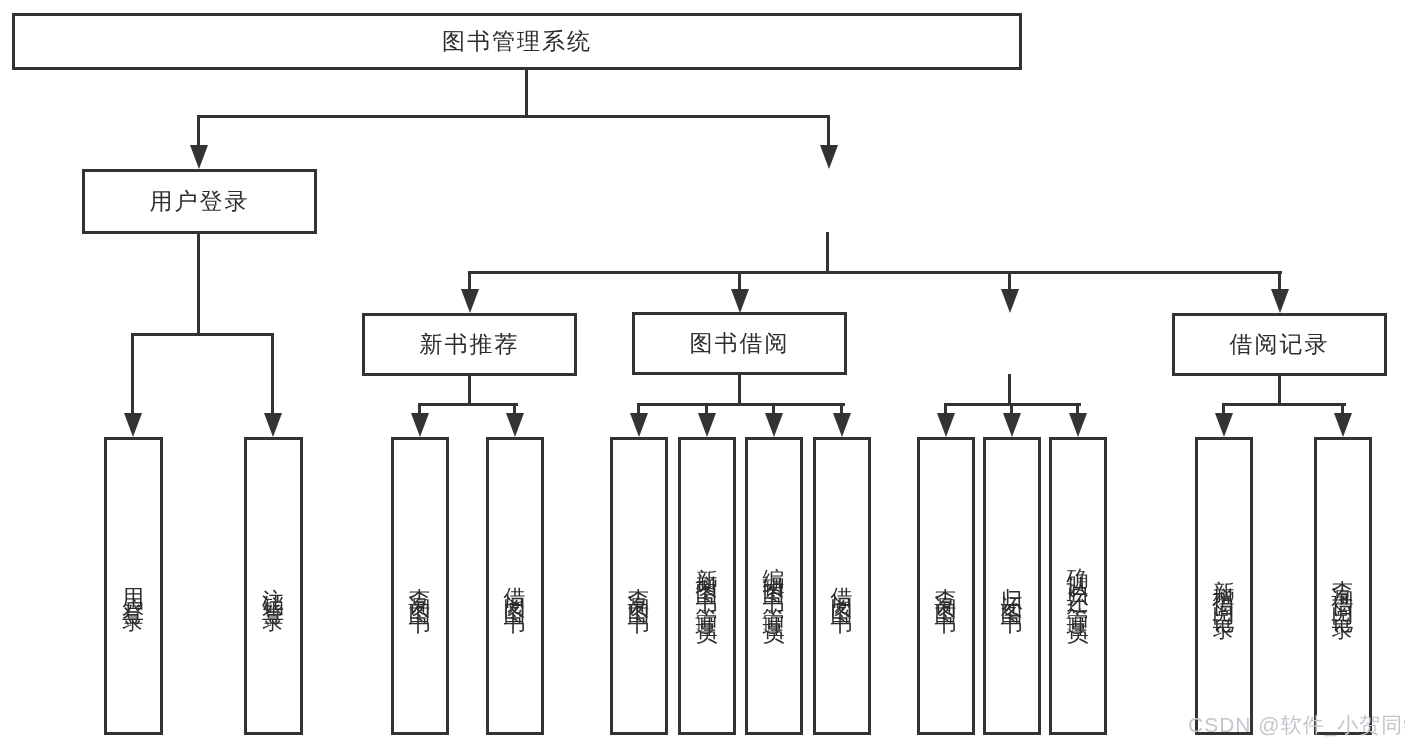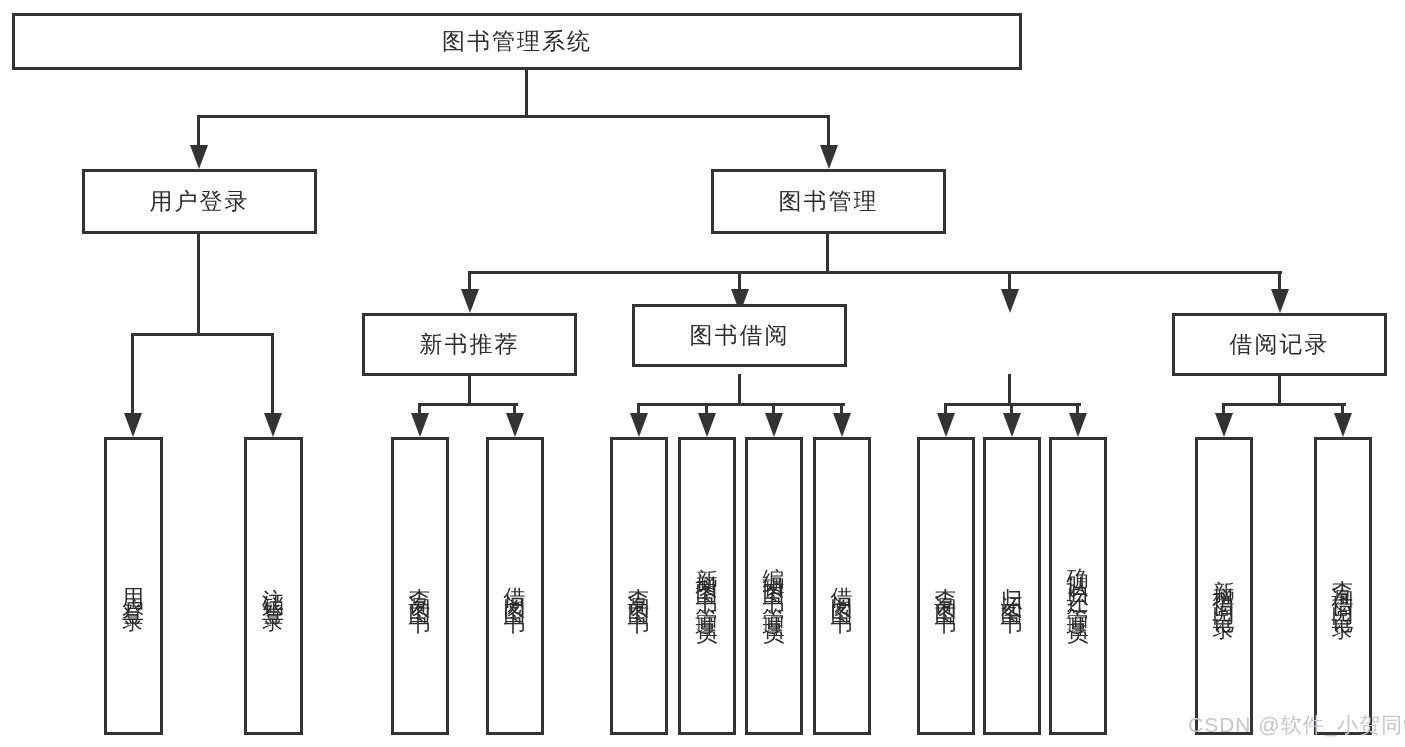--- a/index.html
+++ b/index.html
@@ -65,23 +65,20 @@
   <div class="vl" style="left:525px;top:68px;height:48px"></div>
   <div class="hl" style="left:197px;top:115px;width:633px"></div>
   <div class="vl" style="left:197px;top:115px;height:32px"></div>
   <div class="vl" style="left:827px;top:115px;height:32px"></div>
   <div class="arrow" style="left:190px;top:145px"></div>
   <div class="arrow" style="left:820px;top:145px"></div>
 
   <div class="node" style="left:82px;top:169px;width:235px;height:65px">
     <span class="hlabel">用户登录</span>
   </div>
-  <div class="node" style="left:711px;top:169px;width:235px;height:65px">
-    <span class="hlabel">图书管理</span>
-  </div>
 
   <div class="vl" style="left:197px;top:232px;height:104px"></div>
   <div class="hl" style="left:131px;top:333px;width:143px"></div>
   <div class="vl" style="left:131px;top:333px;height:84px"></div>
   <div class="vl" style="left:271px;top:333px;height:84px"></div>
   <div class="arrow" style="left:124px;top:413px"></div>
   <div class="arrow" style="left:264px;top:413px"></div>
 
   <div class="vl" style="left:826px;top:232px;height:42px"></div>
   <div class="hl" style="left:468px;top:271px;width:814px"></div>
@@ -90,21 +87,21 @@
   <div class="vl" style="left:1008px;top:271px;height:20px"></div>
   <div class="vl" style="left:1278px;top:271px;height:20px"></div>
   <div class="arrow" style="left:461px;top:289px"></div>
   <div class="arrow" style="left:731px;top:289px"></div>
   <div class="arrow" style="left:1001px;top:289px"></div>
   <div class="arrow" style="left:1271px;top:289px"></div>
 
   <div class="node" style="left:362px;top:313px;width:215px;height:63px">
     <span class="hlabel">新书推荐</span>
   </div>
-  <div class="node" style="left:632px;top:304px;width:215px;height:63px">
+  <div class="node" style="left:632px;top:312px;width:215px;height:63px">
     <span class="hlabel">图书借阅</span>
   </div>
   <div class="node" style="left:1172px;top:313px;width:215px;height:63px">
     <span class="hlabel">借阅记录</span>
   </div>
 
   <div class="vl" style="left:468px;top:374px;height:32px"></div>
   <div class="hl" style="left:418px;top:403px;width:100px"></div>
   <div class="vl" style="left:418px;top:403px;height:12px"></div>
   <div class="vl" style="left:513px;top:403px;height:12px"></div>

